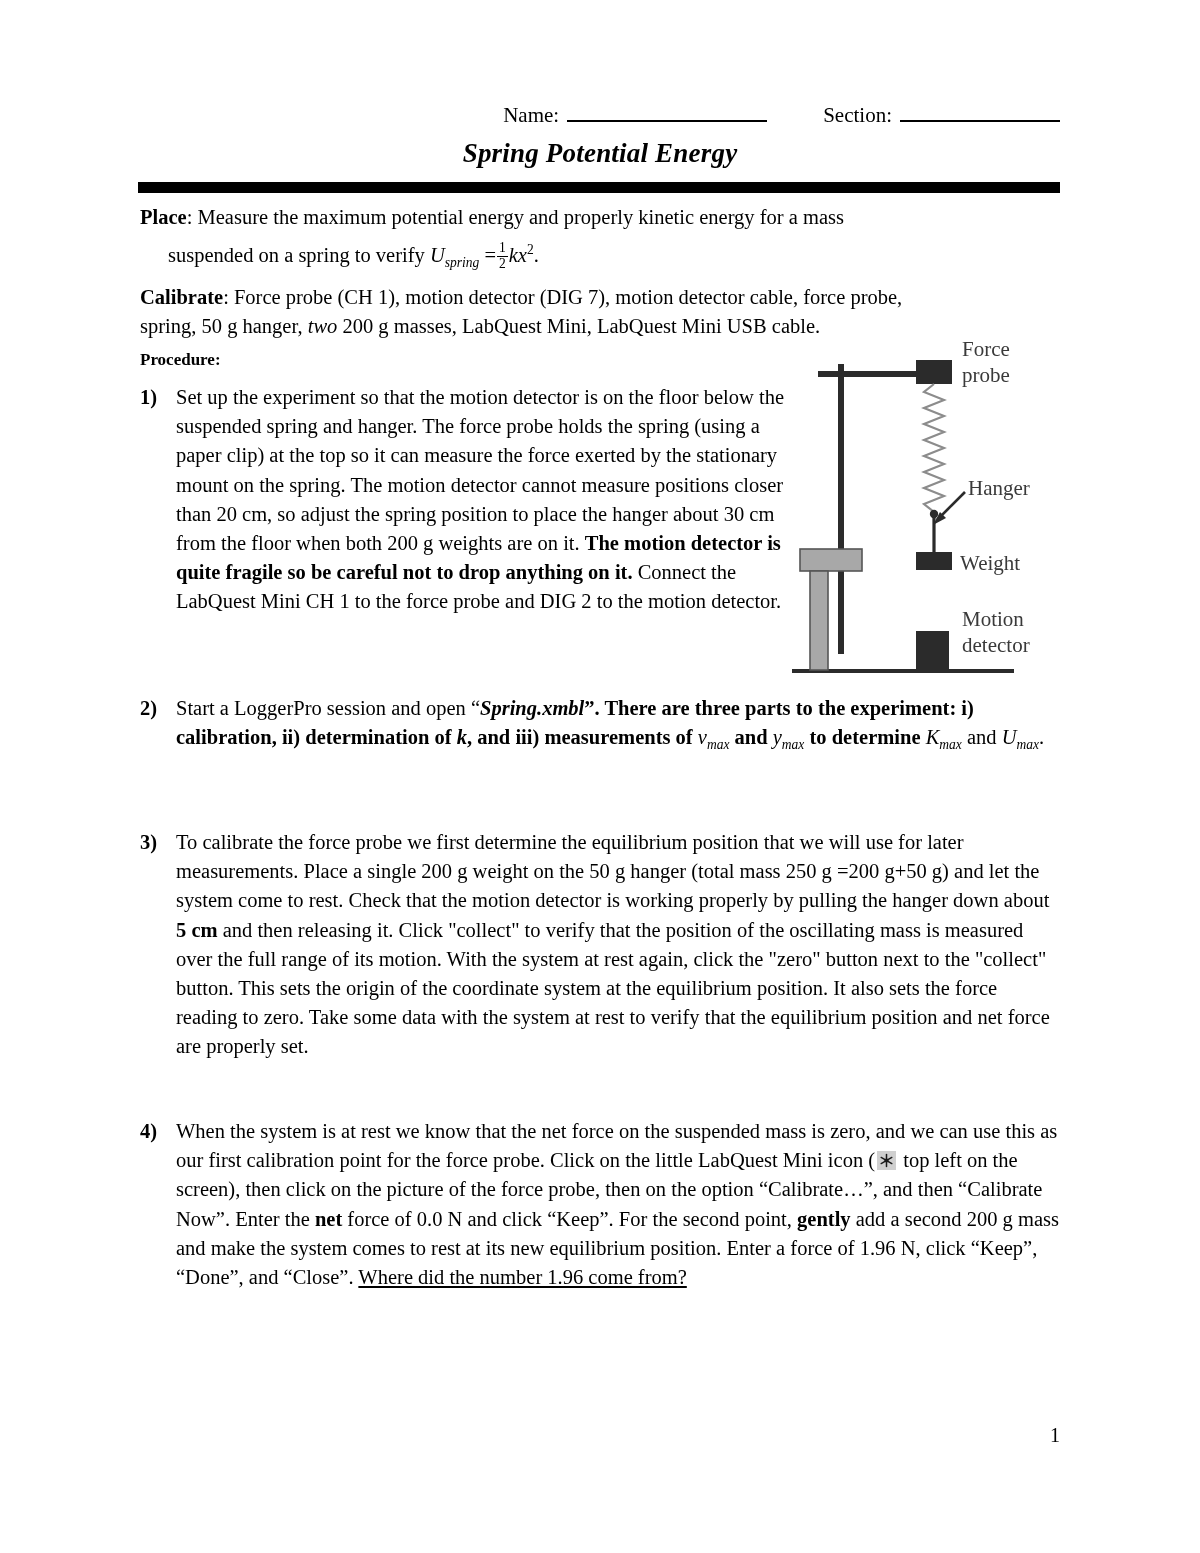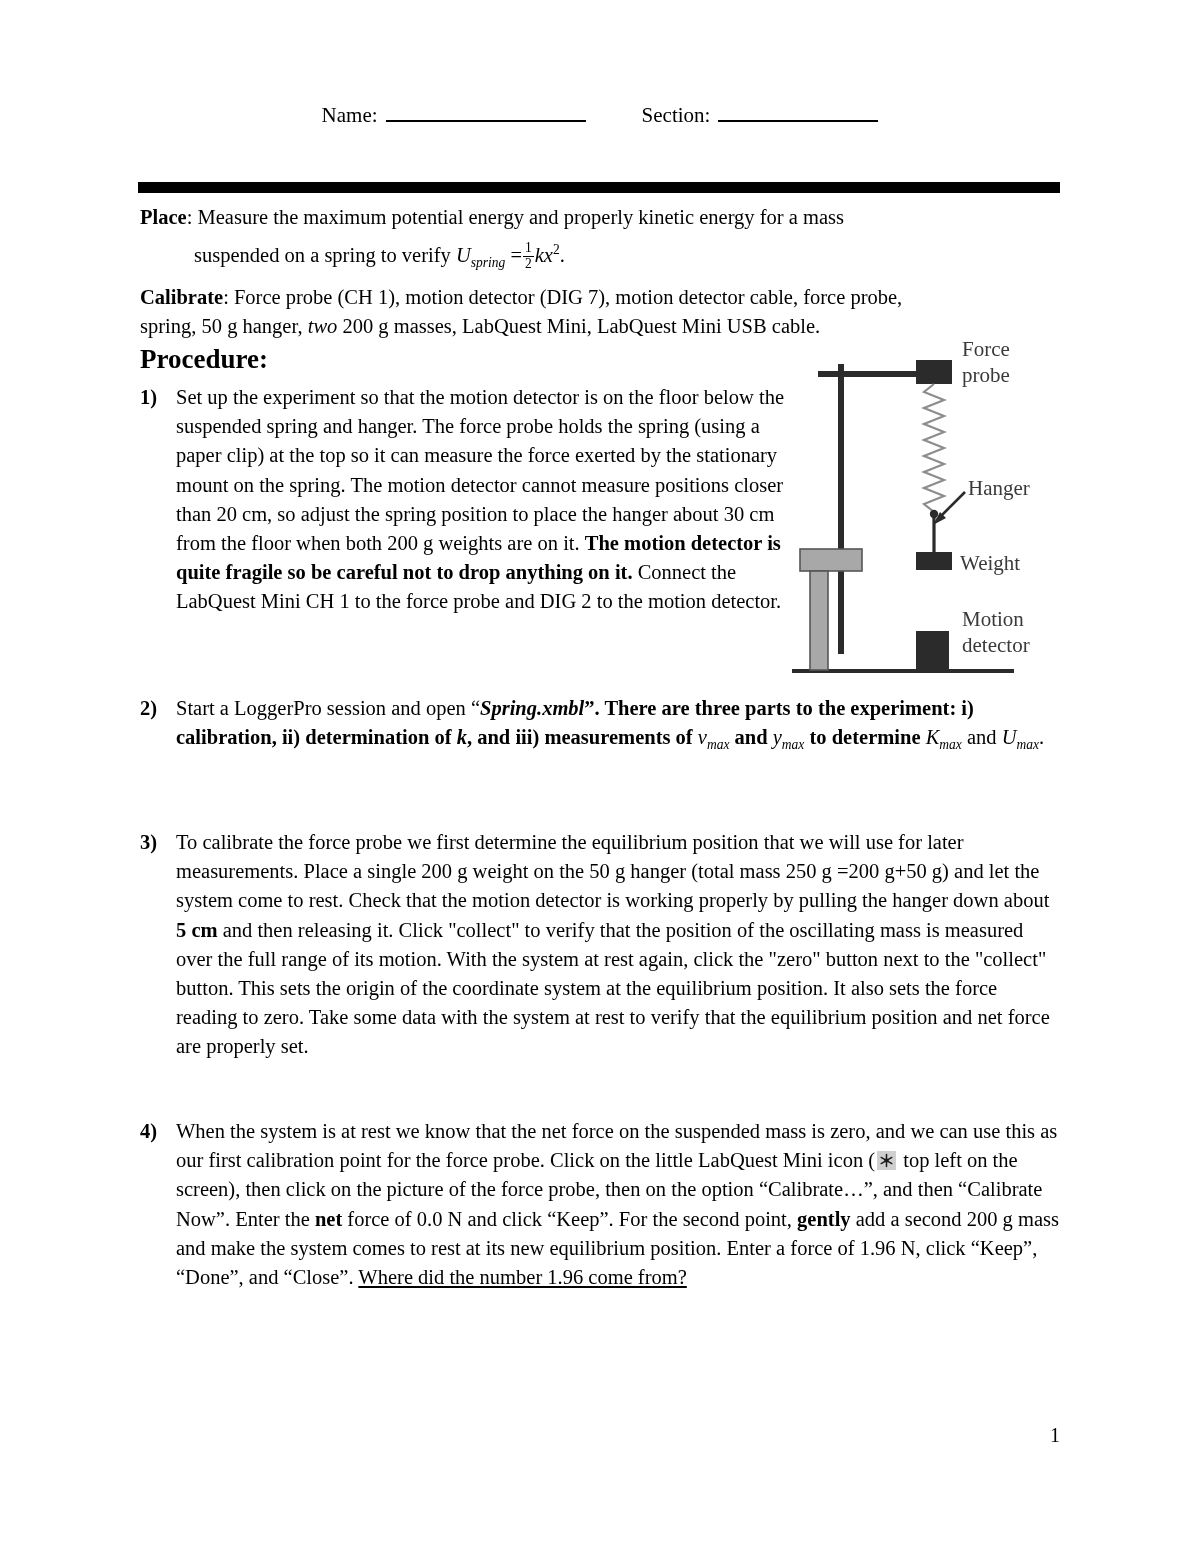--- a/index.html
+++ b/index.html
@@ -22,21 +22,21 @@
     height: 1553px;
   }
 
   
   .nameline {
     position: absolute;
     left: 140px;
     top: 103px;
     width: 920px;
     display: flex;
-    justify-content: center;
+    justify-content: flex-end;
     align-items: baseline;
     font-size: 21px;
   }
   .nameline .fld { display: flex; align-items: baseline; }
   .nameline .lbl { white-space: pre; }
   .blank-rule {
     display: inline-block;
     border-bottom: 2px solid #000;
     height: 17px;
   }
@@ -70,30 +70,30 @@
     font-size: 20.5px;
     line-height: 29px;
     text-align: left;
   }
   b, .b { font-weight: bold; }
   i, .i { font-style: italic; }
   .u { text-decoration: underline; }
 
   
   #goal { left: 140px; top: 203px; width: 900px; }
-  #goal .g2 { display: block; margin-left: 54px; margin-top: 3px; }
+  #goal .g2 { display: block; margin-left: 28px; margin-top: 3px; }
 
   
   #equip { left: 140px; top: 283px; width: 920px; }
   #equip .e2 { display: block; }
 
   
   #proc-head {
     left: 140px; top: 345px;
-    font-size: 27px;
+    font-size: 17px;
     font-weight: bold;
   }
 
   
   .num-item { position: absolute; font-size: 20.5px; line-height: 29.2px; }
   .num-item > .n {
     position: absolute;
     left: 0; top: 0;
     width: 34px;
     font-weight: bold;
@@ -162,20 +162,21 @@
       <span class="lbl">Name:</span>
       <span class="blank-rule blank-name"></span>
     </span>
     <span class="gap-ns"></span>
     <span class="fld">
       <span class="lbl">Section:</span>
       <span class="blank-rule blank-section"></span>
     </span>
   </div>
 
+  <div class="doc-title">Spring Potential Energy</div>
   <div class="title-rule"></div>
 
   <div class="blk" id="goal">
     <span class="b">Place</span><span>: Measure the maximum potential energy and properly kinetic energy for a mass</span>
     <span class="g2">
       <span>suspended on a spring to verify </span><span class="math"><span>U</span><sub>spring</sub></span><span style="font-style:normal;"> </span><span>=</span><span class="frac"><span class="nu">1</span><span class="de">2</span></span><span class="math"><span>kx</span><sup>2</sup></span><span>.</span>
     </span>
   </div>
 
   <div class="blk" id="equip">

